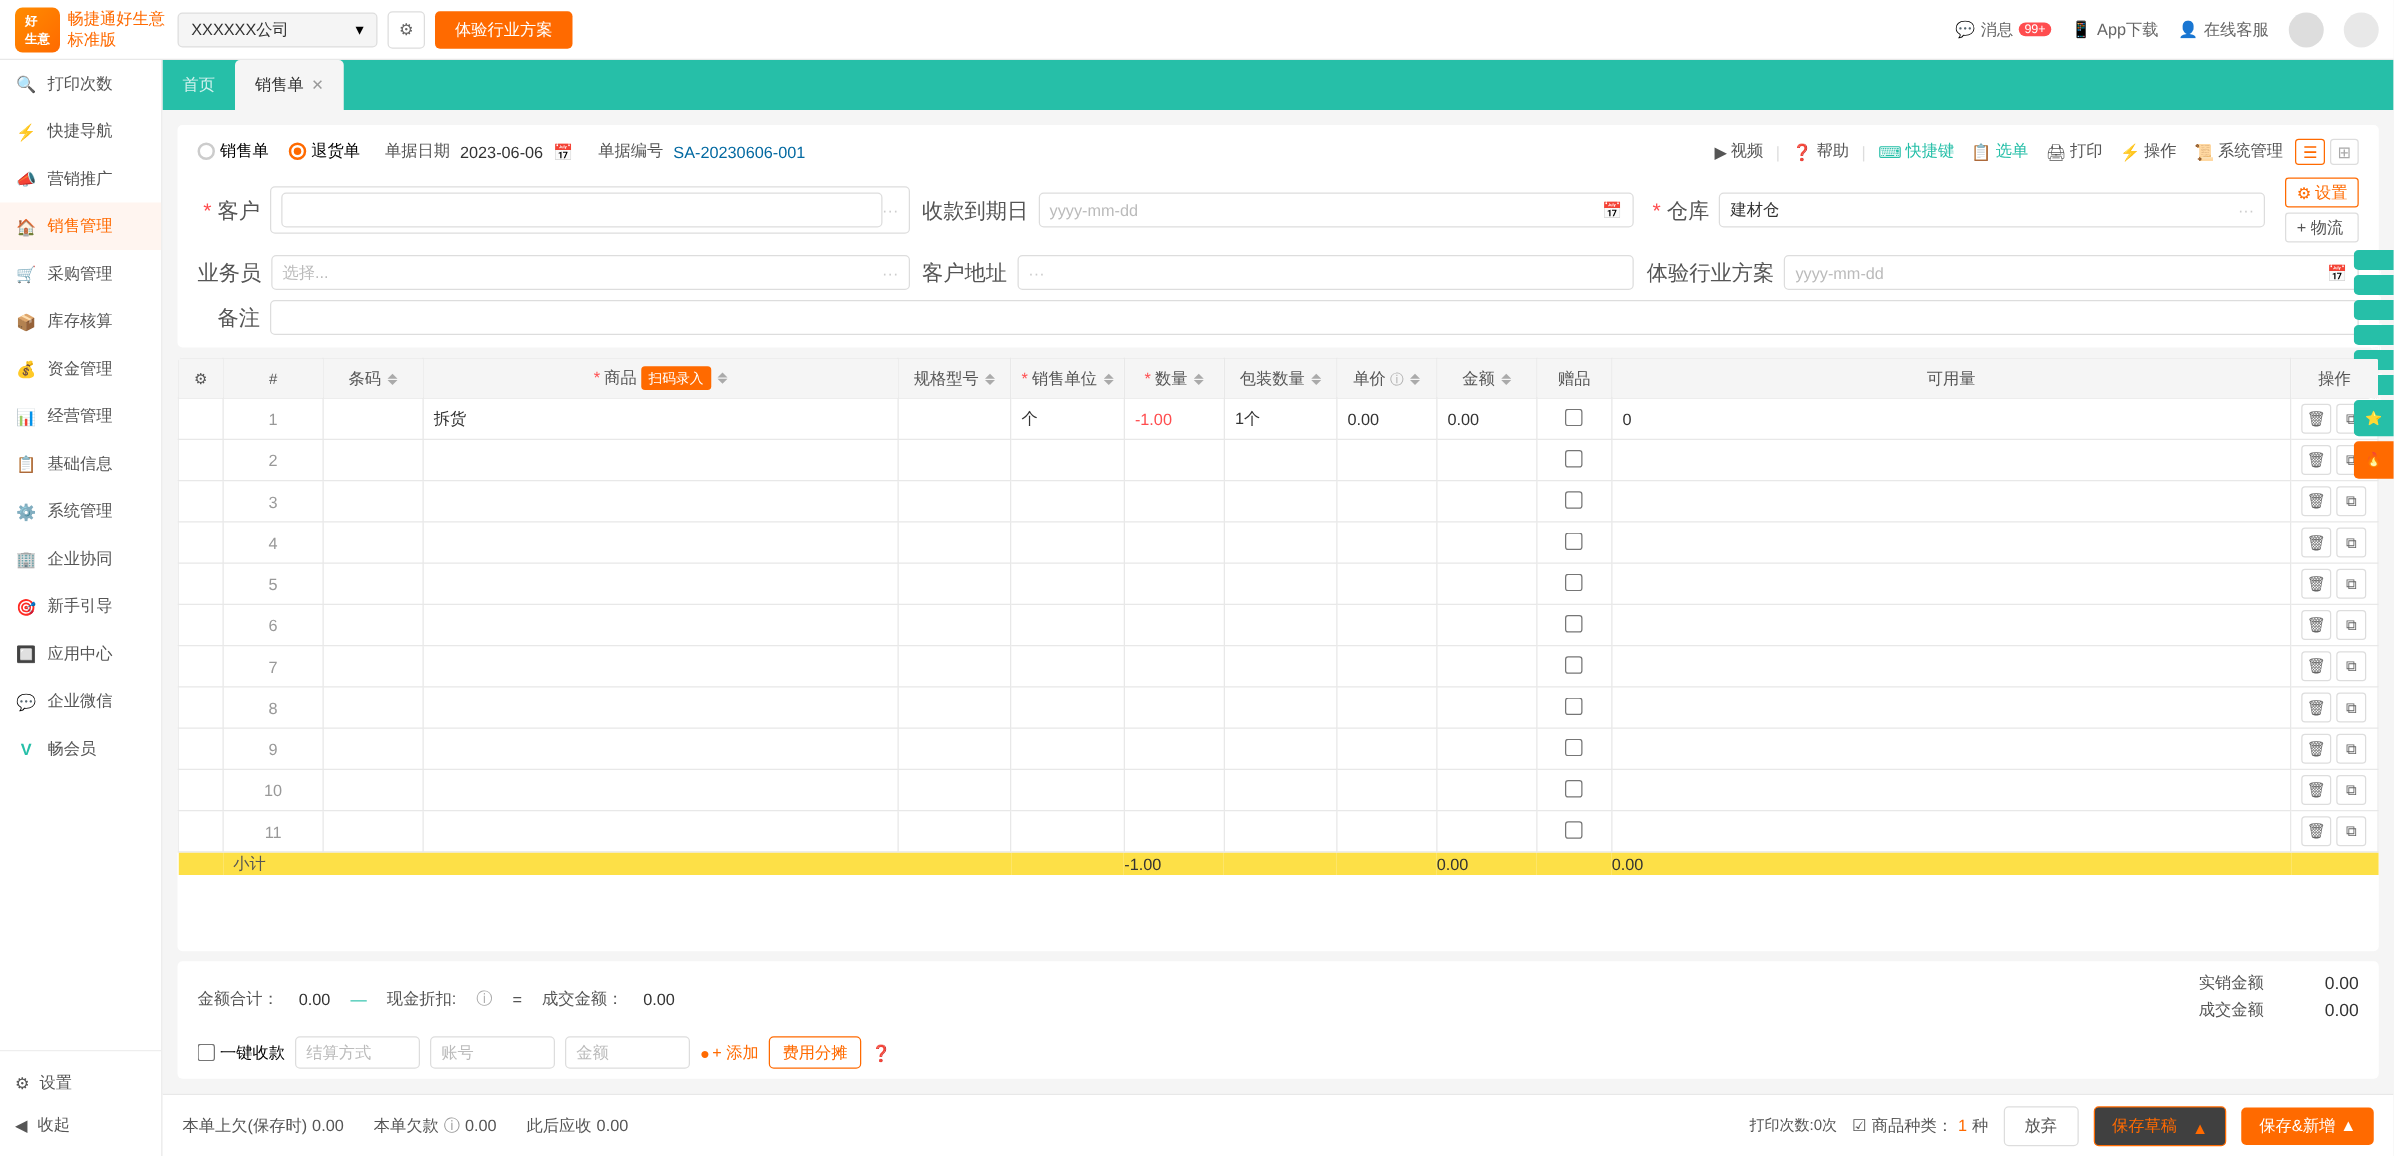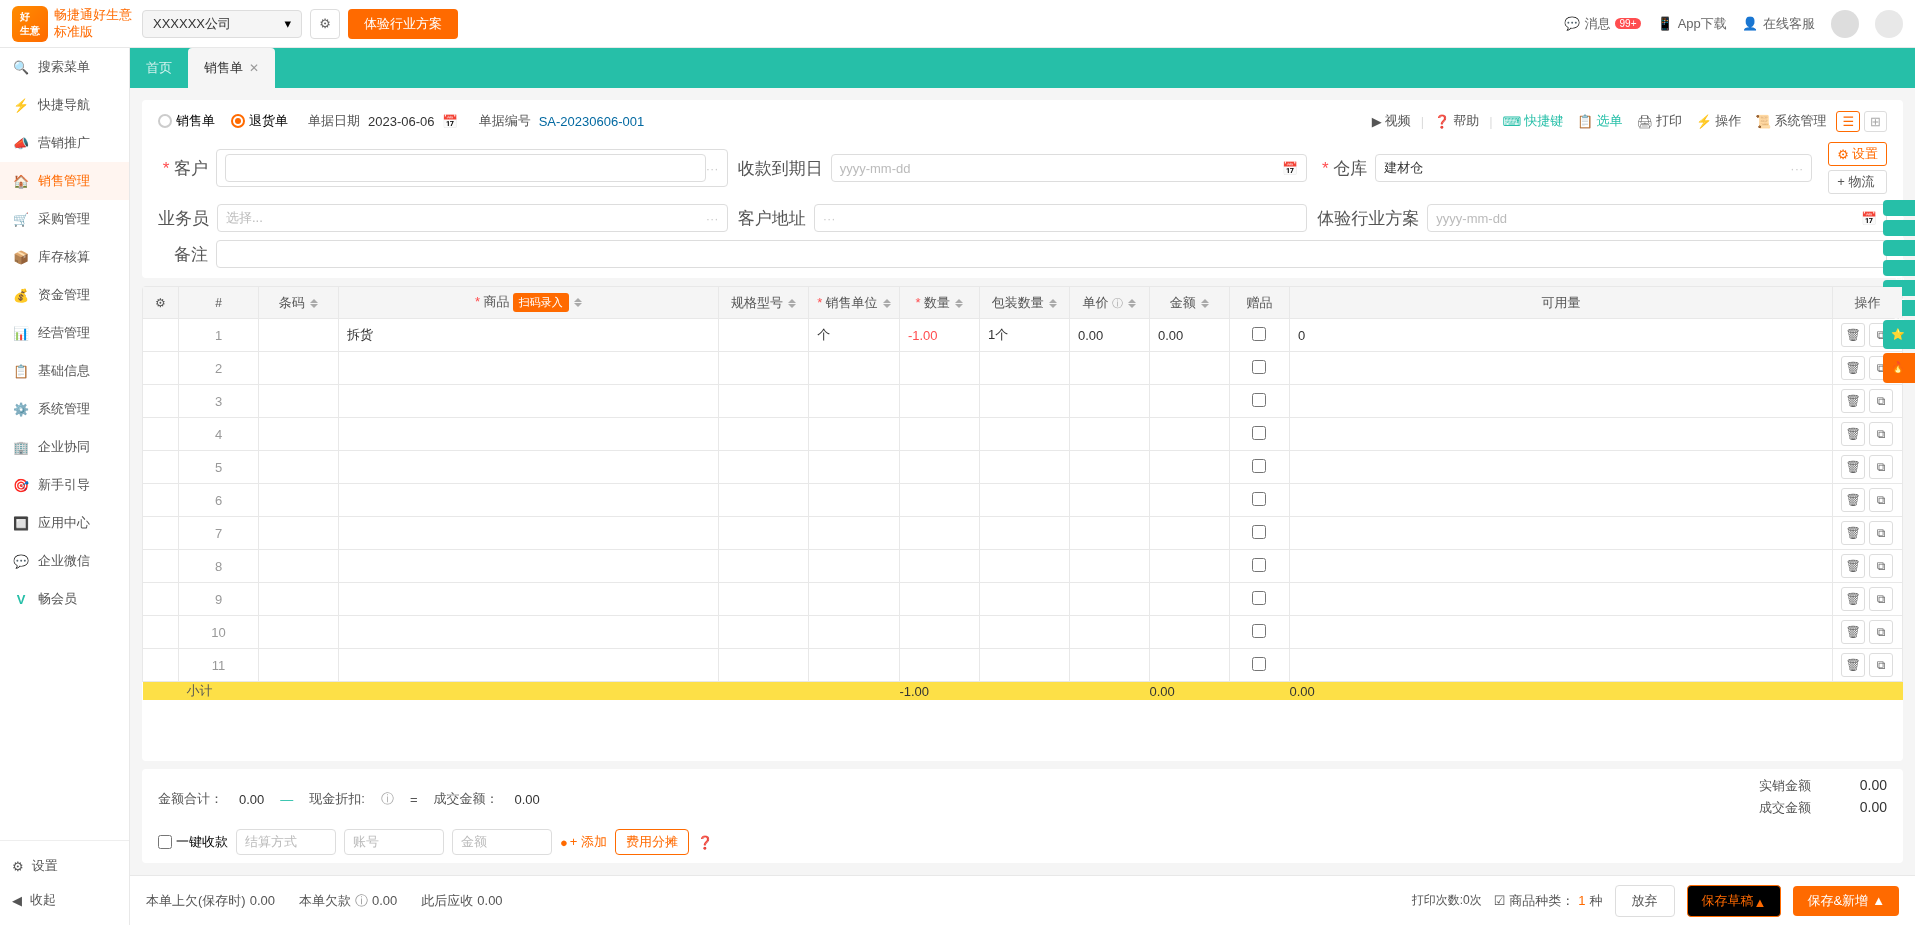--- a/index.html
+++ b/index.html
@@ -82,23 +82,23 @@
 
     
     .bottom-bar { height: 50px; background: #fff; border-top: 1px solid #e8e8e8; display: flex; align-items: center; padding: 0 16px; gap: 24px; flex-shrink: 0; }
     .stat-item { display: flex; align-items: center; gap: 4px; color: #555; font-size: 13px; }
     .stat-question { color: #999; cursor: pointer; }
     .bottom-right { margin-left: auto; display: flex; align-items: center; gap: 12px; }
     .print-info { color: #555; font-size: 12px; }
     .product-type { color: #555; font-size: 12px; display: flex; align-items: center; gap: 4px; }
     .product-count { color: #ff6a00; }
     .abandon-btn { border: 1px solid #ddd; background: #fff; color: #555; border-radius: 4px; padding: 6px 16px; cursor: pointer; }
-    .save-draft-btn { border: 1px solid #ff6a00; background: #000000; color: #ff6a00; border-radius: 4px; padding: 6px 14px; cursor: pointer; display: flex; align-items: flex-end; gap: 0; }
+    .save-draft-btn { border: 1px solid #ff6a00; background: #404040; color: #ff6a00; border-radius: 4px; padding: 6px 14px; cursor: pointer; display: flex; align-items: flex-end; gap: 12px; }
     .save-new-btn { background: #ff6a00; color: white; border: none; border-radius: 4px; padding: 6px 14px; cursor: pointer; display: flex; align-items: center; gap: 4px; }
-    .summary-row { display: flex; gap: 16px; justify-content: flex-end; align-items: flex-start; margin-bottom: 4px; }
+    .summary-row { display: flex; gap: 16px; justify-content: flex-end; align-items: center; margin-bottom: 4px; }
     .summary-label { color: #555; font-size: 13px; }
     .summary-value { color: #333; font-size: 14px; font-weight: 500; min-width: 60px; text-align: right; }
 
     
     .right-float { position: fixed; right: 0; top: 200px; display: flex; flex-direction: column; gap: 2px; }
     .rfloat-btn { width: 32px; background: #26bfa8; color: white; writing-mode: vertical-rl; padding: 8px 4px; cursor: pointer; font-size: 11px; border-radius: 4px 0 0 4px; margin-bottom: 2px; display: flex; align-items: center; justify-content: center; }
     .rfloat-btn.orange { background: #ff6a00; }
 
     .col-sort { display: inline-flex; flex-direction: column; gap: 1px; margin-left: 2px; cursor: pointer; vertical-align: middle; }
     .col-sort span { display: block; width: 0; height: 0; }
@@ -149,21 +149,21 @@
     <div class="avatar"></div>
     <div class="avatar" style="background:#e8e8e8;"></div>
   </div>
 </div>
 
 <div class="main-layout">
 
   <div class="sidebar">
     <div class="sidebar-item">
       <span class="sidebar-icon">🔍</span>
-      <span>搜索菜单</span>
+      <span>打印次数</span>
     </div>
     <div class="sidebar-item">
       <span class="sidebar-icon">⚡</span>
       <span>快捷导航</span>
     </div>
     <div class="sidebar-item">
       <span class="sidebar-icon">📣</span>
       <span>营销推广</span>
     </div>
     <div class="sidebar-item active">

